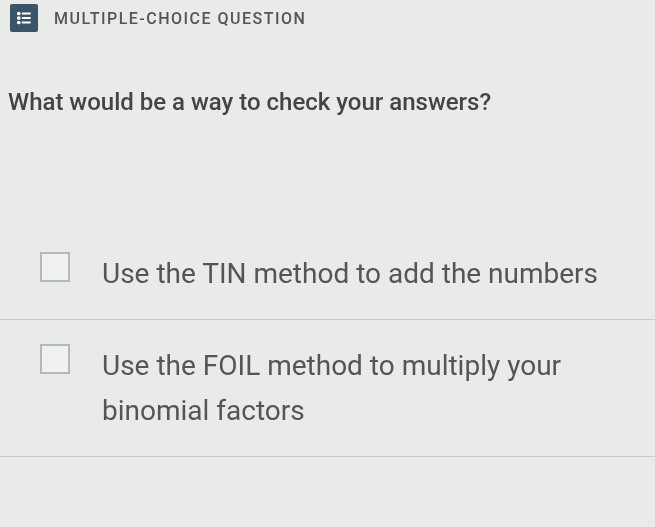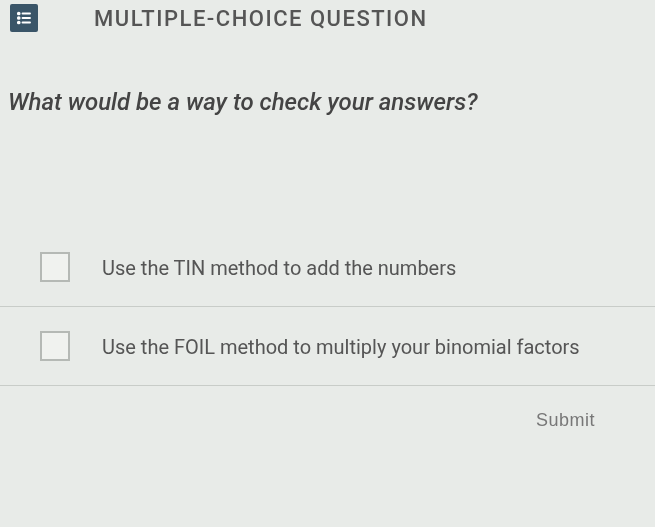--- a/index.html
+++ b/index.html
@@ -33,34 +33,32 @@
       align-items: center;
       justify-content: center;
       color: #fff;
       flex-shrink: 0;
     }
     .list-icon svg {
       width: 18px;
       height: 18px;
     }
     .question-type {
-      font-size: 22px;
+      font-size: 16px;
       font-weight: 500;
       letter-spacing: 1.5px;
       color: #555;
       text-transform: uppercase;
-      margin-left: 40px;
     }
     .question-text {
       font-size: 24px;
       font-weight: 500;
       color: #444;
       margin: 55px 20px 0 8px;
       line-height: 1.3;
-      font-style: italic;
     }
     .options {
       margin-top: 110px;
     }
     .option {
       display: flex;
       align-items: flex-start;
       gap: 32px;
       padding: 22px 30px 22px 40px;
       border-bottom: 1px solid #c8ccc8;
@@ -72,21 +70,21 @@
     .checkbox {
       width: 30px;
       height: 30px;
       border: 2px solid #b5b9b5;
       background: #f0f2ef;
       flex-shrink: 0;
       margin-top: 2px;
       cursor: pointer;
     }
     .option-label {
-      font-size: 20px;
+      font-size: 28px;
       color: #555;
       line-height: 1.6;
       padding-top: 2px;
     }
     .submit-area {
       display: flex;
       justify-content: flex-end;
       padding: 24px 60px 0 0;
     }
     .submit-btn {
@@ -123,17 +121,14 @@
     <div class="option">
       <div class="checkbox"></div>
       <div class="option-label">Use the TIN method to add the numbers</div>
     </div>
     <div class="option">
       <div class="checkbox"></div>
       <div class="option-label">Use the FOIL method to multiply your binomial factors</div>
     </div>
   </div>
 
-  <div class="submit-area">
-    <button class="submit-btn">Submit</button>
-  </div>
 
 </div>
 
 </body></html>

